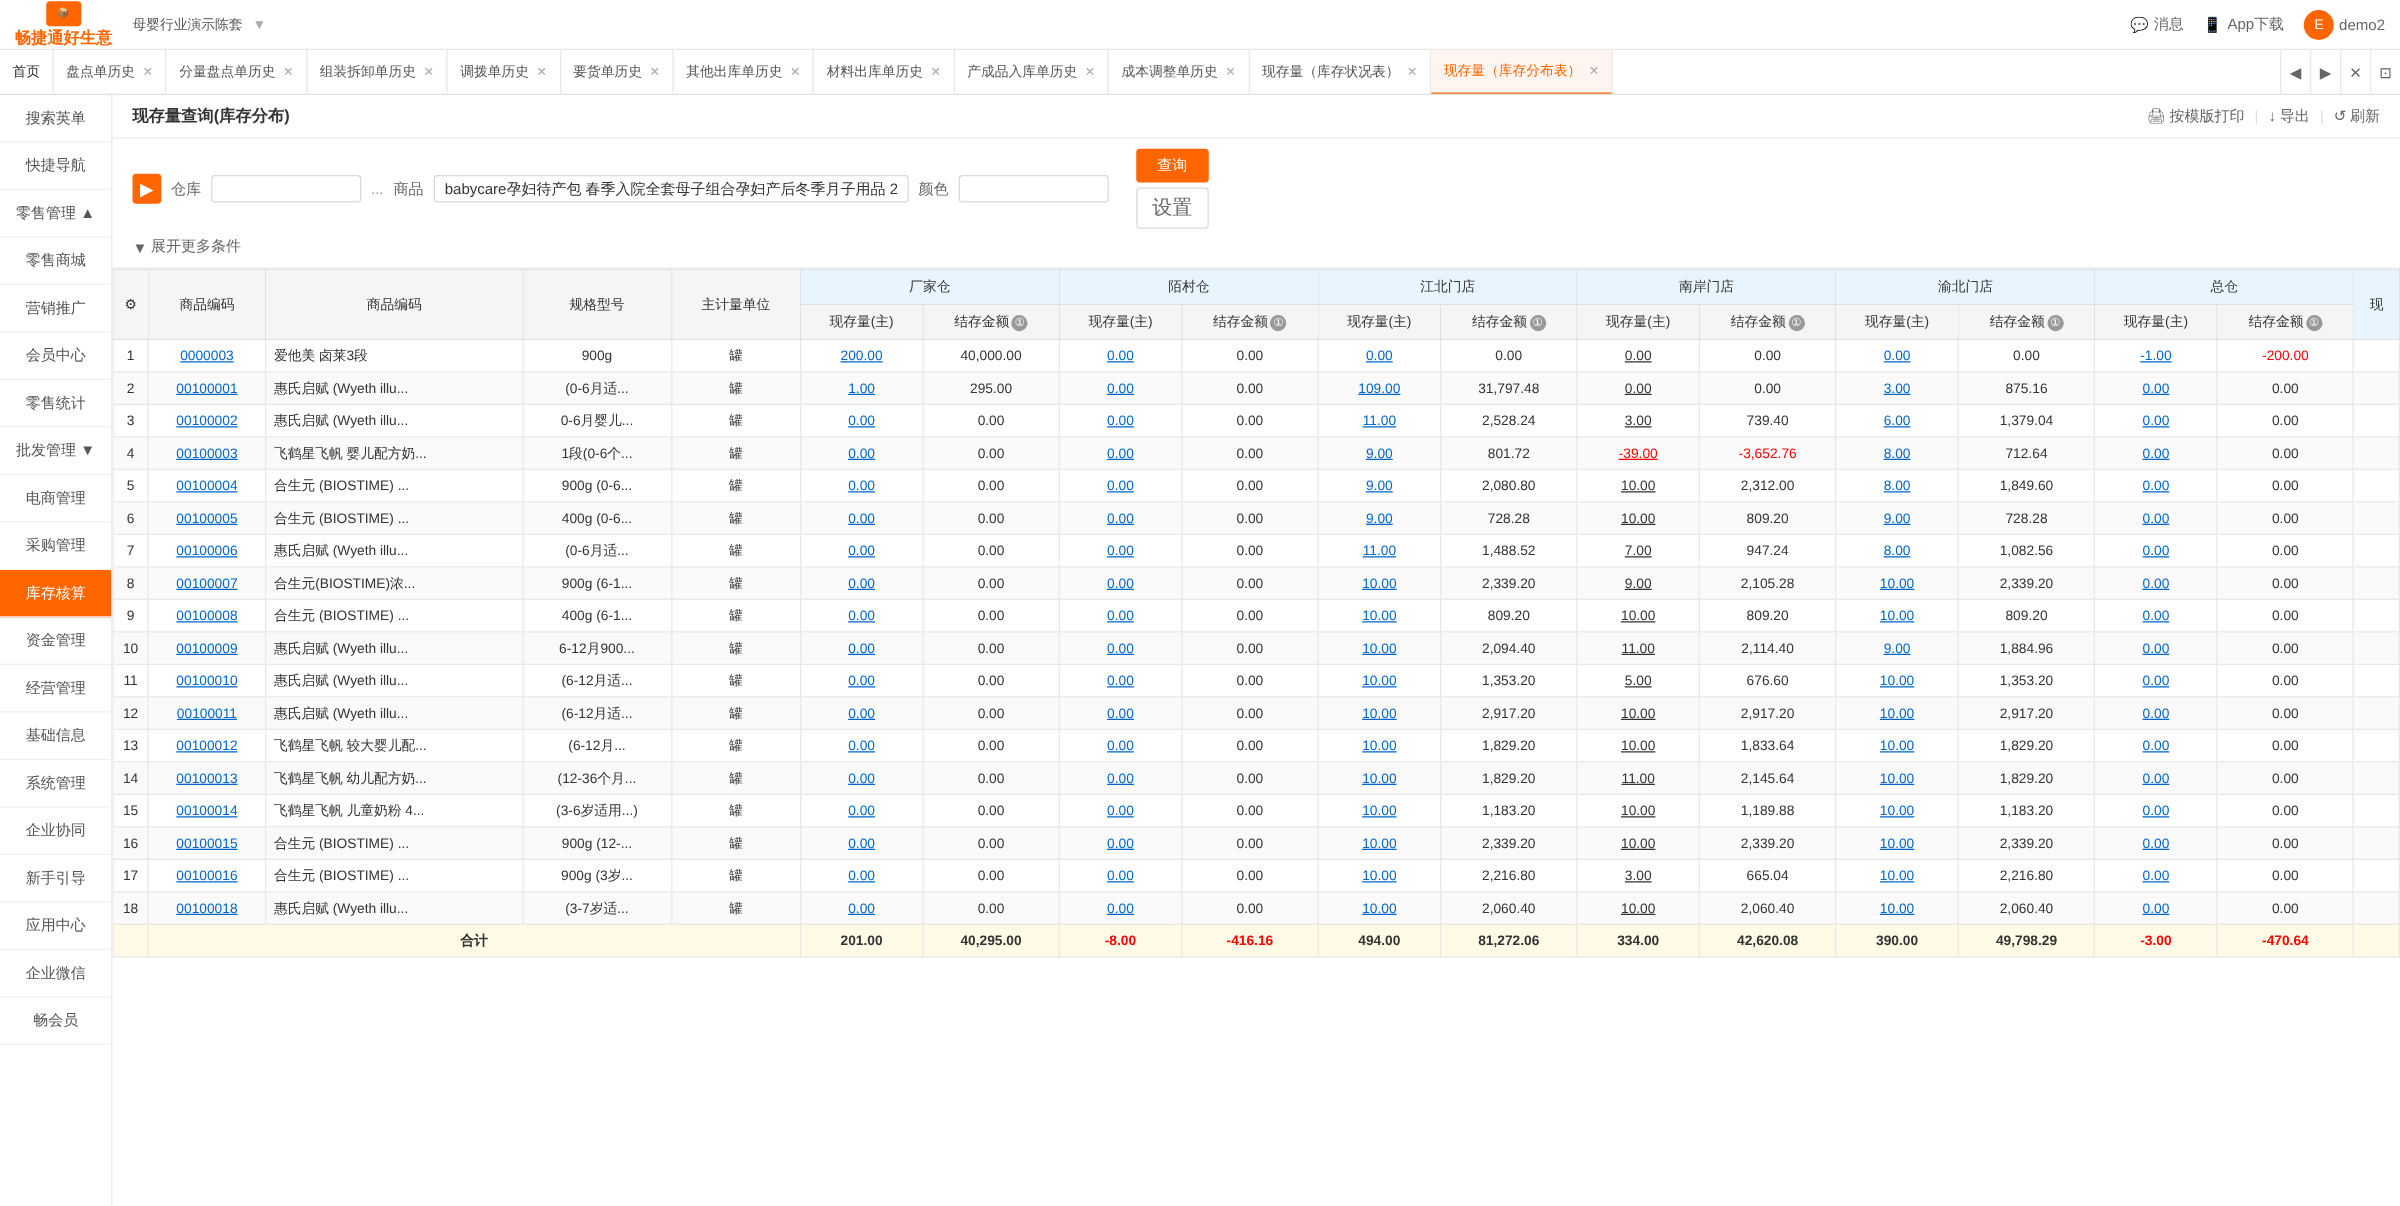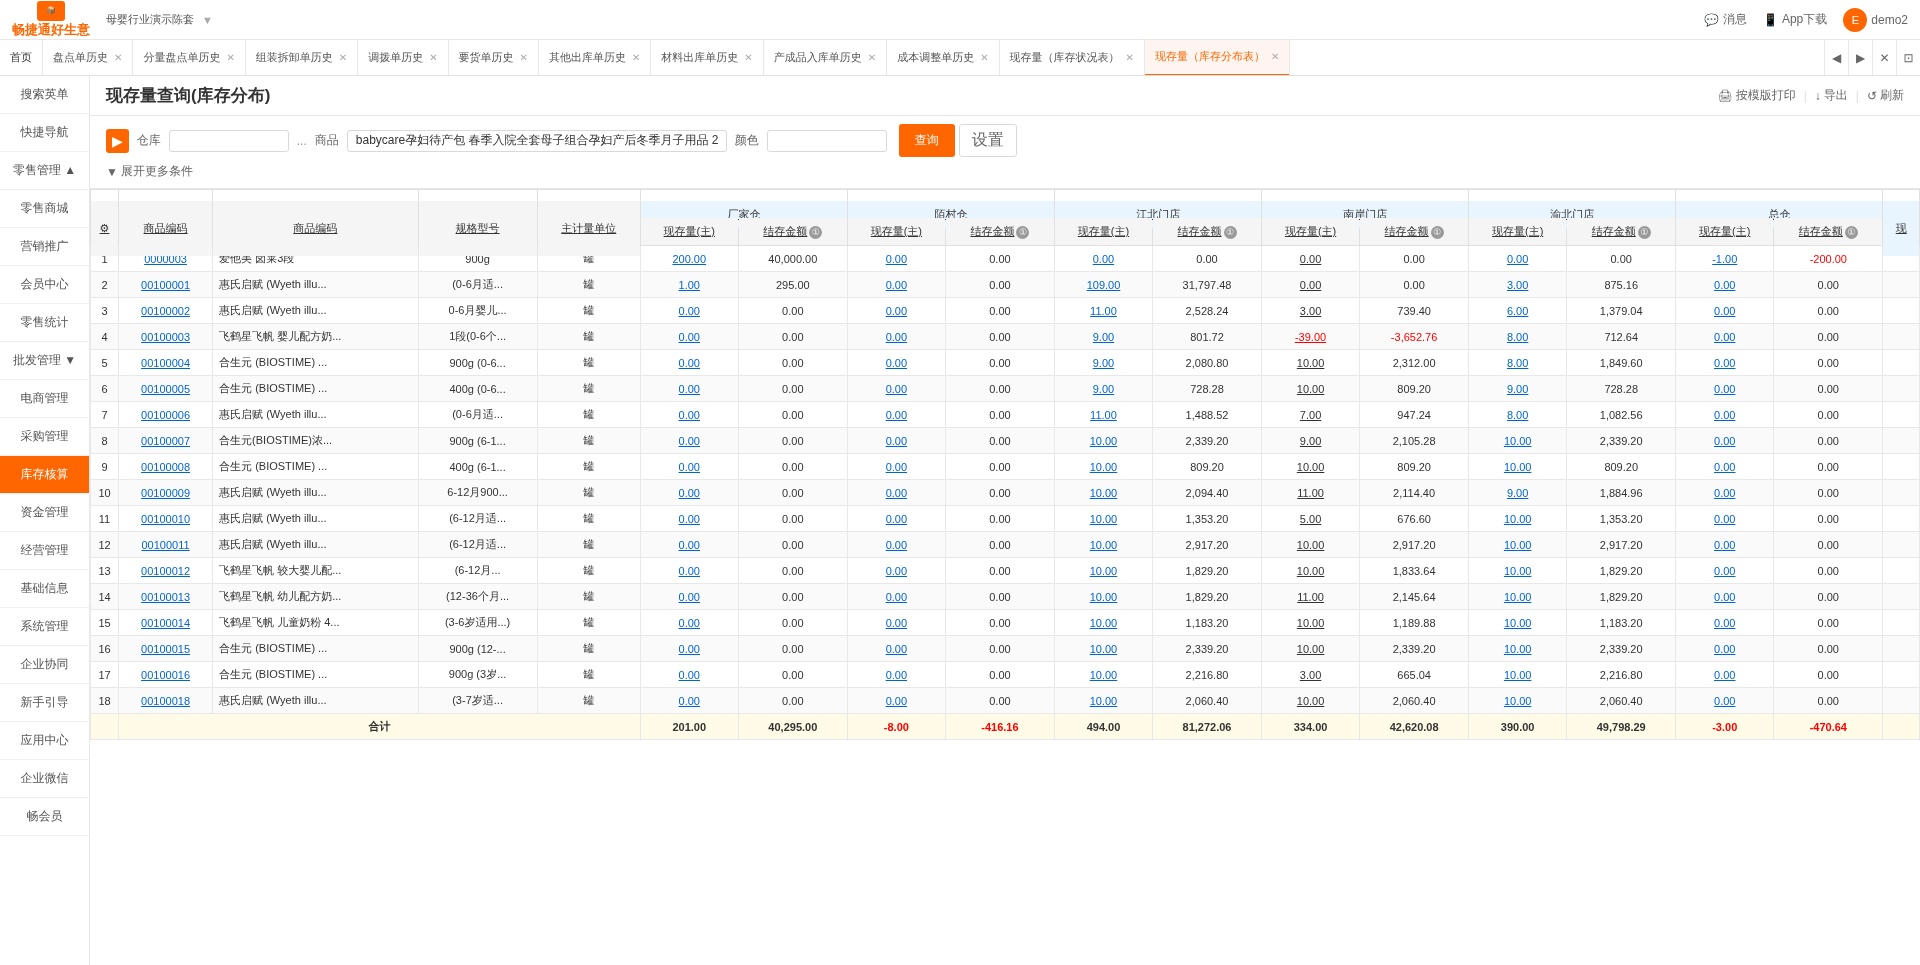--- a/index.html
+++ b/index.html
@@ -27,40 +27,40 @@
     
     .sidebar { width: 90px; background: #fff; border-right: 1px solid #e8e8e8; display: flex; flex-direction: column; overflow-y: auto; flex-shrink: 0; }
     .sidebar-item { padding: 10px 6px; text-align: center; cursor: pointer; color: #555; font-size: 12px; border-bottom: 1px solid #f0f0f0; }
     .sidebar-item.active { background: #ff6600; color: #fff; }
 
     
     .content-area { flex: 1; overflow: hidden; display: flex; flex-direction: column; }
 
     
     .page-header { background: #fff; padding: 8px 16px; border-bottom: 1px solid #e8e8e8; display: flex; align-items: center; justify-content: space-between; }
-    .page-title { font-size: 17px; font-weight: bold; color: #333; }
+    .page-title { font-size: 13px; font-weight: bold; color: #333; }
     .page-actions { display: flex; gap: 8px; align-items: center; font-size: 12px; color: #666; }
     .page-actions span { cursor: pointer; display: flex; align-items: center; gap: 3px; }
 
     
     .filter-area { background: #fff; padding: 8px 16px; border-bottom: 1px solid #e8e8e8; }
     .filter-row { display: flex; align-items: center; gap: 8px; flex-wrap: wrap; }
     .filter-label { color: #666; white-space: nowrap; }
     .filter-input { border: 1px solid #d9d9d9; border-radius: 3px; padding: 3px 8px; font-size: 12px; color: #333; background: #fff; min-width: 80px; }
     .filter-input-wide { min-width: 300px; }
     .filter-dots { color: #999; }
     .expand-btn { color: #666; font-size: 12px; cursor: pointer; display: flex; align-items: center; gap: 3px; margin-top: 6px; }
     .btn-primary { background: #ff6600; color: #fff; border: none; border-radius: 3px; padding: 5px 16px; cursor: pointer; font-size: 12px; }
     .btn-secondary { background: #fff; color: #666; border: 1px solid #d9d9d9; border-radius: 3px; padding: 5px 12px; cursor: pointer; font-size: 16px; }
     .orange-arrow { background: #ff6600; color: #fff; border: none; border-radius: 3px; padding: 4px 6px; cursor: pointer; font-size: 14px; }
 
     
     .table-container { flex: 1; overflow: auto; background: #fff; margin: 0; }
     table { width: 100%; border-collapse: collapse; font-size: 11px; }
-    thead tr th { background: #f5f5f5; border: 1px solid #e0e0e0; padding: 6px 6px; text-align: center; font-weight: 500; color: #333; white-space: nowrap; position: sticky; top: 11px; z-index: 2; text-decoration: underline; }
+    thead tr th { background: #f5f5f5; border: 1px solid #e0e0e0; padding: 6px 6px; text-align: center; font-weight: 500; color: #333; white-space: nowrap; position: sticky; top: 0; z-index: 2; }
     tbody tr td { border: 1px solid #e8e8e8; padding: 5px 6px; text-align: center; color: #333; white-space: nowrap; }
     tbody tr:nth-child(even) { background: #fafafa; }
     .text-red { color: #f00; }
     .text-blue { color: #0066cc; }
     .text-underline { text-decoration: underline; cursor: pointer; }
     th.group-span { border-bottom: 1px solid #e0e0e0; }
     .total-row td { background: #fffbe6; font-weight: bold; }
     .gear-col { width: 28px; }
 
     
@@ -206,21 +206,21 @@
     <div class="filter-area">
       <div class="filter-row">
         <button class="orange-arrow">▶</button>
         <span class="filter-label">仓库</span>
         <input class="filter-input" value="" style="width: 120px;">
         <span class="filter-dots">...</span>
         <span class="filter-label">商品</span>
         <input class="filter-input filter-input-wide" id="goods-input" style="width: 380px;" value="babycare孕妇待产包 春季入院全套母子组合孕妇产后冬季月子用品 22件套 ...">
         <span class="filter-label">颜色</span>
         <input class="filter-input" style="width: 120px;">
-        <div style="display:flex;flex-direction:row;gap:4px;margin-left:4px">
+        <div style="display:flex;flex-direction:column;gap:4px;margin-left:14px">
           <button class="btn-primary">查询</button>
           <button class="btn-secondary">设置</button>
         </div>
       </div>
       <div class="expand-btn">
         <span>▼</span>
         <span>展开更多条件</span>
       </div>
     </div>
 

